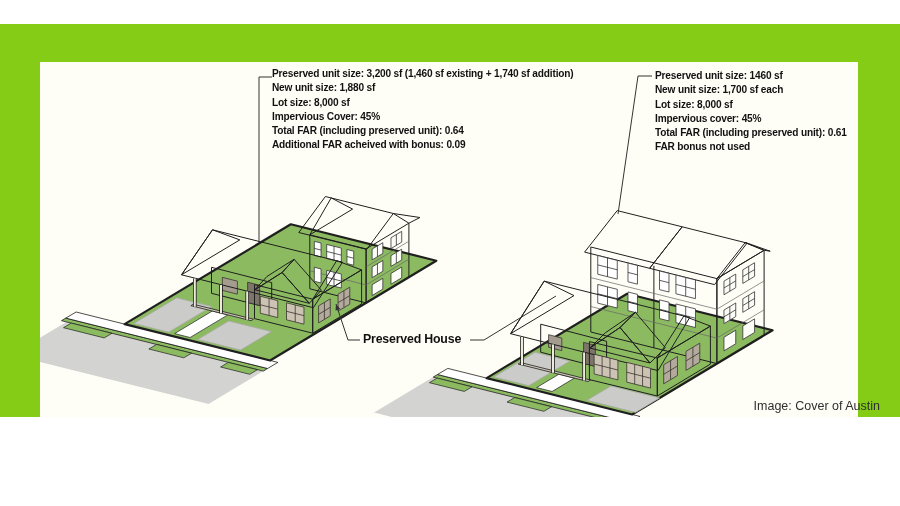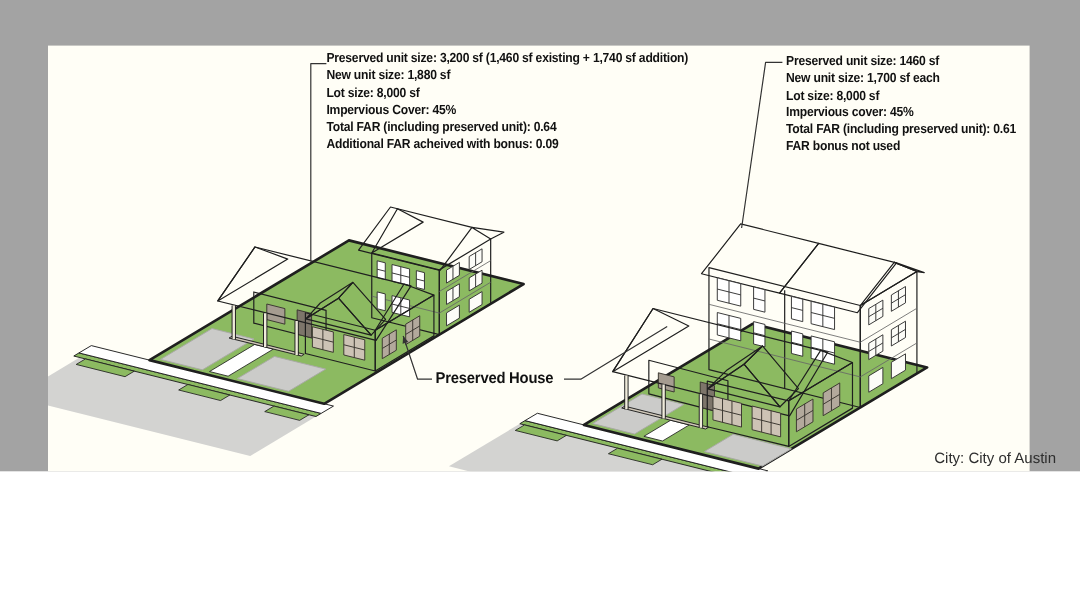--- a/index.html
+++ b/index.html
@@ -1,17 +1,17 @@
 <!DOCTYPE html>
 <html><head>
 <meta charset="utf-8">
 <style>
   html,body{margin:0;padding:0;background:#fff;}
-  .page{position:relative;width:900px;height:393px;background:#a3a3a3;overflow:hidden;
-        font-family:"Liberation Sans",sans-serif;}
+  .page{position:relative;width:900px;height:393px;background:#84cc16;overflow:hidden;
+        font-family:"Liberation Sans",sans-serif;margin-top:24px;}
   .panel{position:absolute;left:40px;top:38px;width:818px;height:416px;background:#FFFEF6;}
   .scene-svg{position:absolute;left:0;top:0;width:900px;height:506px;}
   .annot{position:absolute;font-weight:700;font-size:11px;line-height:14.3px;
          letter-spacing:-0.2px;color:#111;white-space:nowrap;
          transform:scaleX(0.92);transform-origin:0 0;}
   .annot-left{left:272px;top:42px;}
   .annot-right{left:655px;top:44px;}
   .ph-label{position:absolute;left:363px;top:307px;font-weight:700;font-size:13px;
             letter-spacing:-0.2px;color:#111;white-space:nowrap;
             transform:scaleX(0.95);transform-origin:0 0;}
@@ -263,14 +263,14 @@
     <div>Preserved unit size: 1460 sf</div>
     <div>New unit size: 1,700 sf each</div>
     <div>Lot size: 8,000 sf</div>
     <div>Impervious cover: 45%</div>
     <div>Total FAR (including preserved unit): 0.61</div>
     <div>FAR bonus not used</div>
   </div>
 
   <div class="ph-label">Preserved House</div>
 
-  <div class="credit">City: City of Austin</div>
+  <div class="credit">Image: Cover of Austin</div>
 </div>
 
 </body></html>

